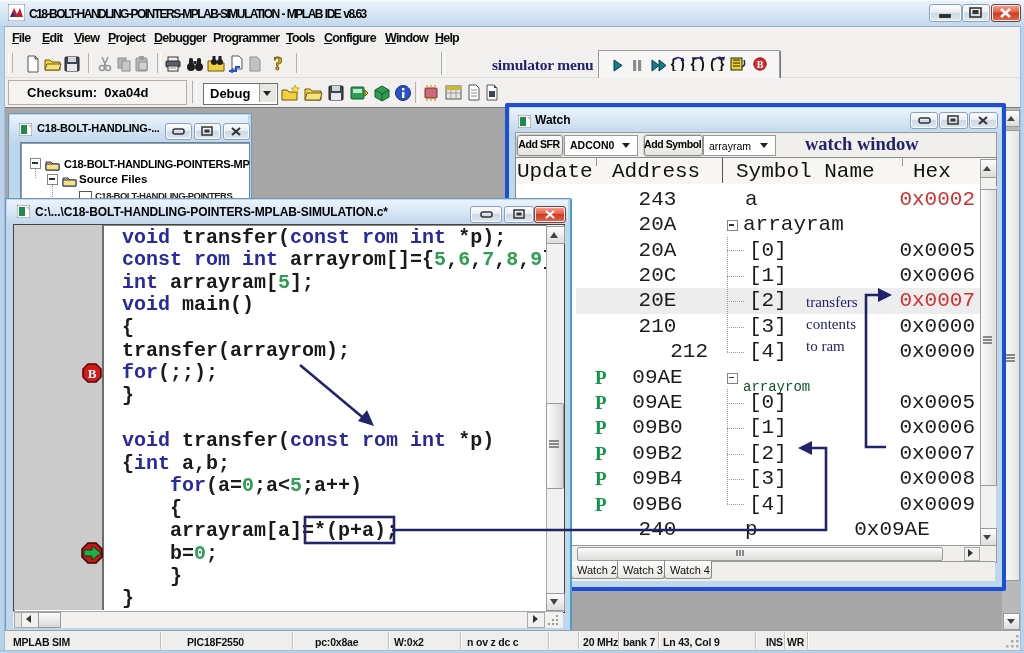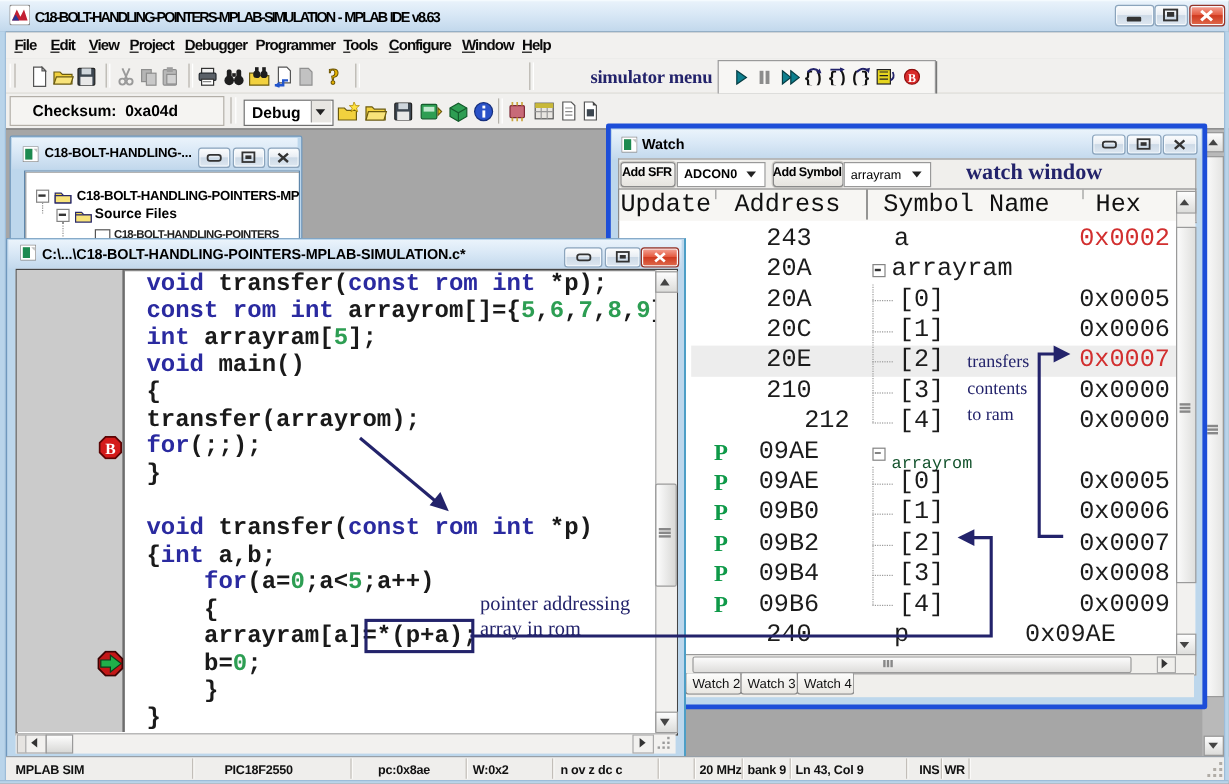--- a/index.html
+++ b/index.html
@@ -490,21 +490,21 @@
       </svg></div>
 </div>
 
 <div class="abs" id="statusbar" style="left:0;top:630px;width:1024px;height:20px;background:#efeeec;border-top:1px solid #98a0a8;">
     <span class="abs" style="left:13px;top:5px;font-size:10.5px;font-weight:700;color:#111;letter-spacing:-0.2px;white-space:nowrap;">MPLAB SIM</span>
     <span class="abs" style="left:187px;top:5px;font-size:10.5px;font-weight:700;color:#111;letter-spacing:-0.2px;white-space:nowrap;">PIC18F2550</span>
     <span class="abs" style="left:315px;top:5px;font-size:10.5px;font-weight:700;color:#111;letter-spacing:-0.2px;white-space:nowrap;">pc:0x8ae</span>
     <span class="abs" style="left:394px;top:5px;font-size:10.5px;font-weight:700;color:#111;letter-spacing:-0.2px;white-space:nowrap;">W:0x2</span>
     <span class="abs" style="left:467px;top:5px;font-size:10.5px;font-weight:700;color:#111;letter-spacing:-0.2px;white-space:nowrap;">n ov z dc c</span>
     <span class="abs" style="left:583px;top:5px;font-size:10.5px;font-weight:700;color:#111;letter-spacing:-0.2px;white-space:nowrap;">20 MHz</span>
-    <span class="abs" style="left:623px;top:5px;font-size:10.5px;font-weight:700;color:#111;letter-spacing:-0.2px;white-space:nowrap;">bank 9</span>
+    <span class="abs" style="left:623px;top:5px;font-size:10.5px;font-weight:700;color:#111;letter-spacing:-0.2px;white-space:nowrap;">bank 7</span>
     <span class="abs" style="left:663px;top:5px;font-size:10.5px;font-weight:700;color:#111;letter-spacing:-0.2px;white-space:nowrap;">Ln 43, Col 9</span>
     <span class="abs" style="left:766px;top:5px;font-size:10.5px;font-weight:700;color:#111;letter-spacing:-0.2px;white-space:nowrap;">INS</span>
     <span class="abs" style="left:787px;top:5px;font-size:10.5px;font-weight:700;color:#111;letter-spacing:-0.2px;white-space:nowrap;">WR</span>
     <span class="abs" style="left:160px;top:1px;width:1px;height:17px;background:#c2beb8;box-shadow:1px 0 0 #fdfcfa;"></span>
     <span class="abs" style="left:292px;top:1px;width:1px;height:17px;background:#c2beb8;box-shadow:1px 0 0 #fdfcfa;"></span>
     <span class="abs" style="left:388px;top:1px;width:1px;height:17px;background:#c2beb8;box-shadow:1px 0 0 #fdfcfa;"></span>
     <span class="abs" style="left:460px;top:1px;width:1px;height:17px;background:#c2beb8;box-shadow:1px 0 0 #fdfcfa;"></span>
     <span class="abs" style="left:548px;top:1px;width:1px;height:17px;background:#c2beb8;box-shadow:1px 0 0 #fdfcfa;"></span>
     <span class="abs" style="left:578px;top:1px;width:1px;height:17px;background:#c2beb8;box-shadow:1px 0 0 #fdfcfa;"></span>
     <span class="abs" style="left:618px;top:1px;width:1px;height:17px;background:#c2beb8;box-shadow:1px 0 0 #fdfcfa;"></span>
@@ -533,15 +533,14 @@
 <g stroke="#23236b" stroke-width="2.6" fill="none">
 <path d="M300 365 L367 421"></path>
 <rect x="305" y="517" width="89" height="26"></rect>
 <path d="M392 530 L826 530 L826 448 L806 448"></path>
 <path d="M886 447 L866 447 L866 295 L882 295"></path>
 </g>
 <polygon points="374,426 358,421 367,410" fill="#23236b"></polygon>
 <polygon points="798,448 812,441 812,455" fill="#23236b"></polygon>
 <polygon points="892,295 878,288 878,302" fill="#23236b"></polygon>
 </svg>
-    <div class="abs serifann" style="left:400px;top:492px;font-size:17px;line-height:21px;">pointer addressing<br>array in rom</div>
     <div class="abs serifann" style="left:806px;top:292px;font-size:15px;line-height:21.8px;">transfers<br>contents<br>to ram</div>
   </div>
 
 </body></html>

